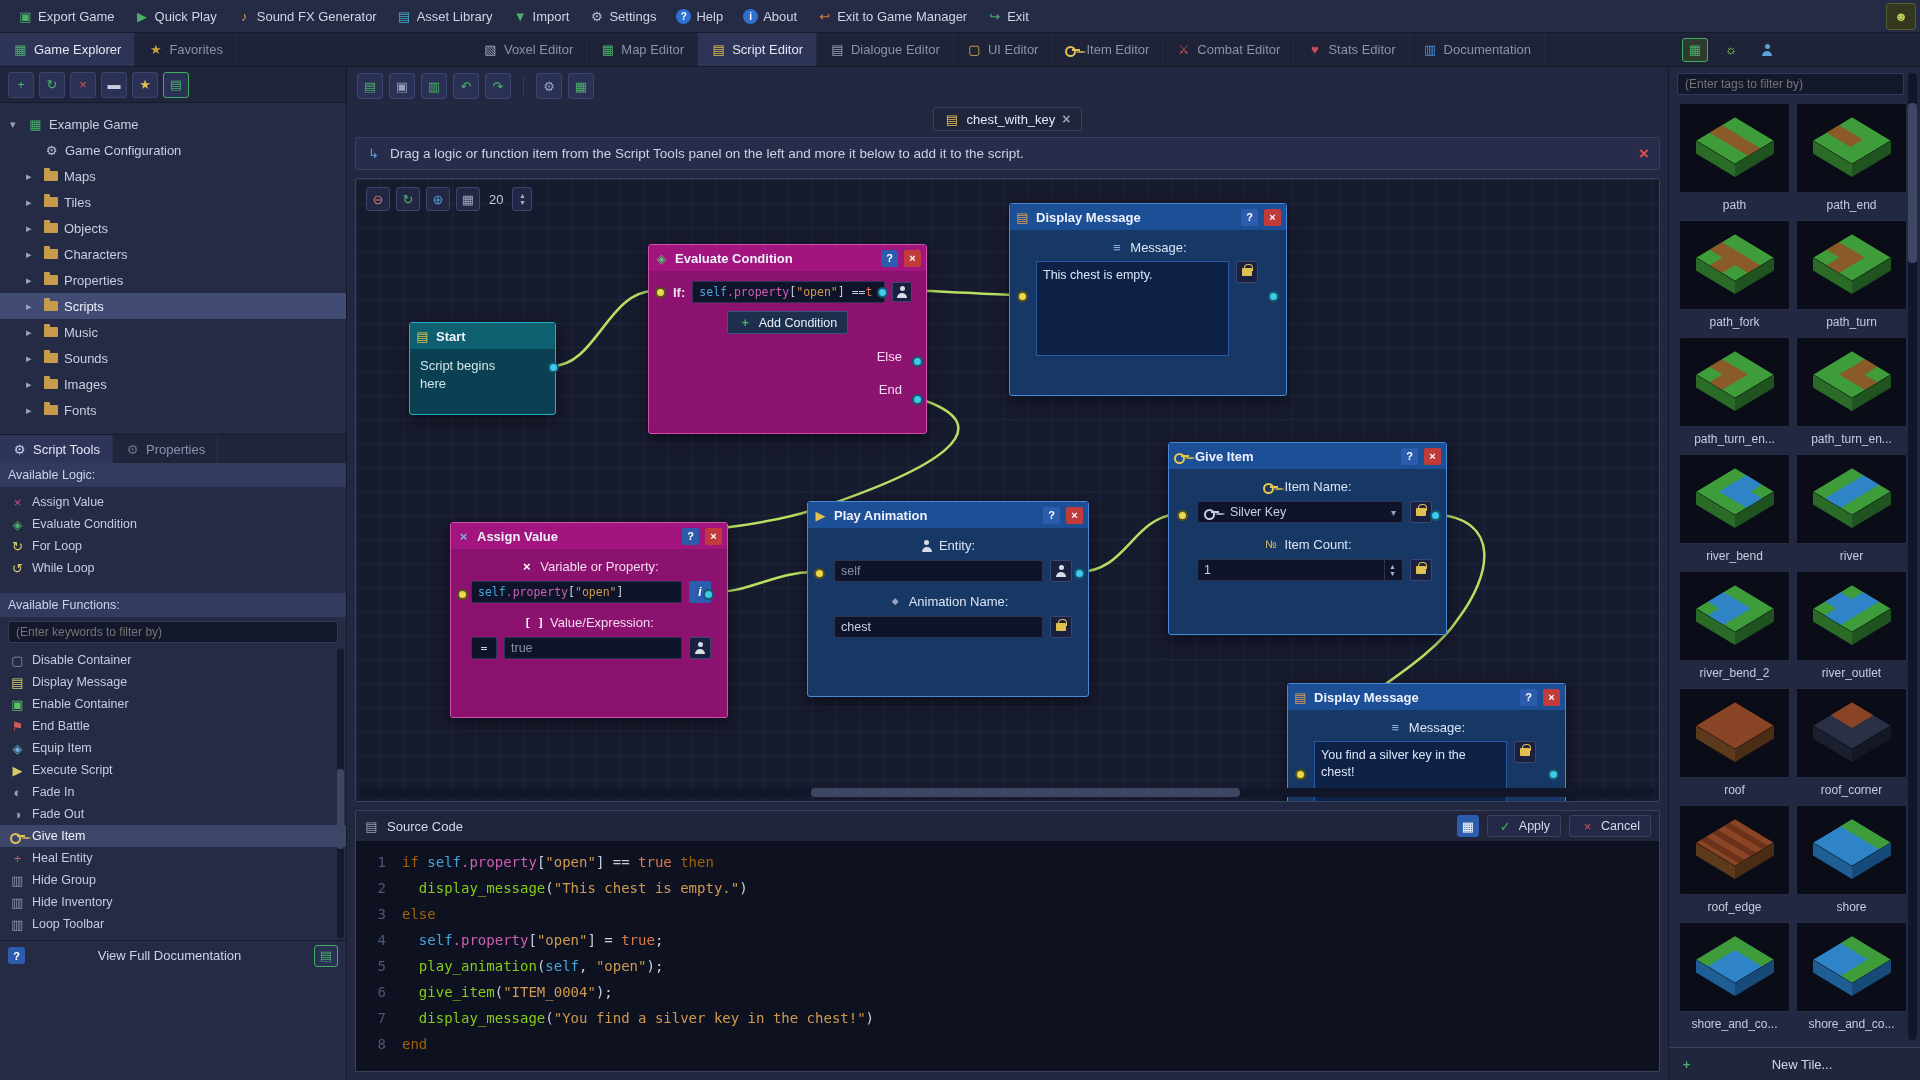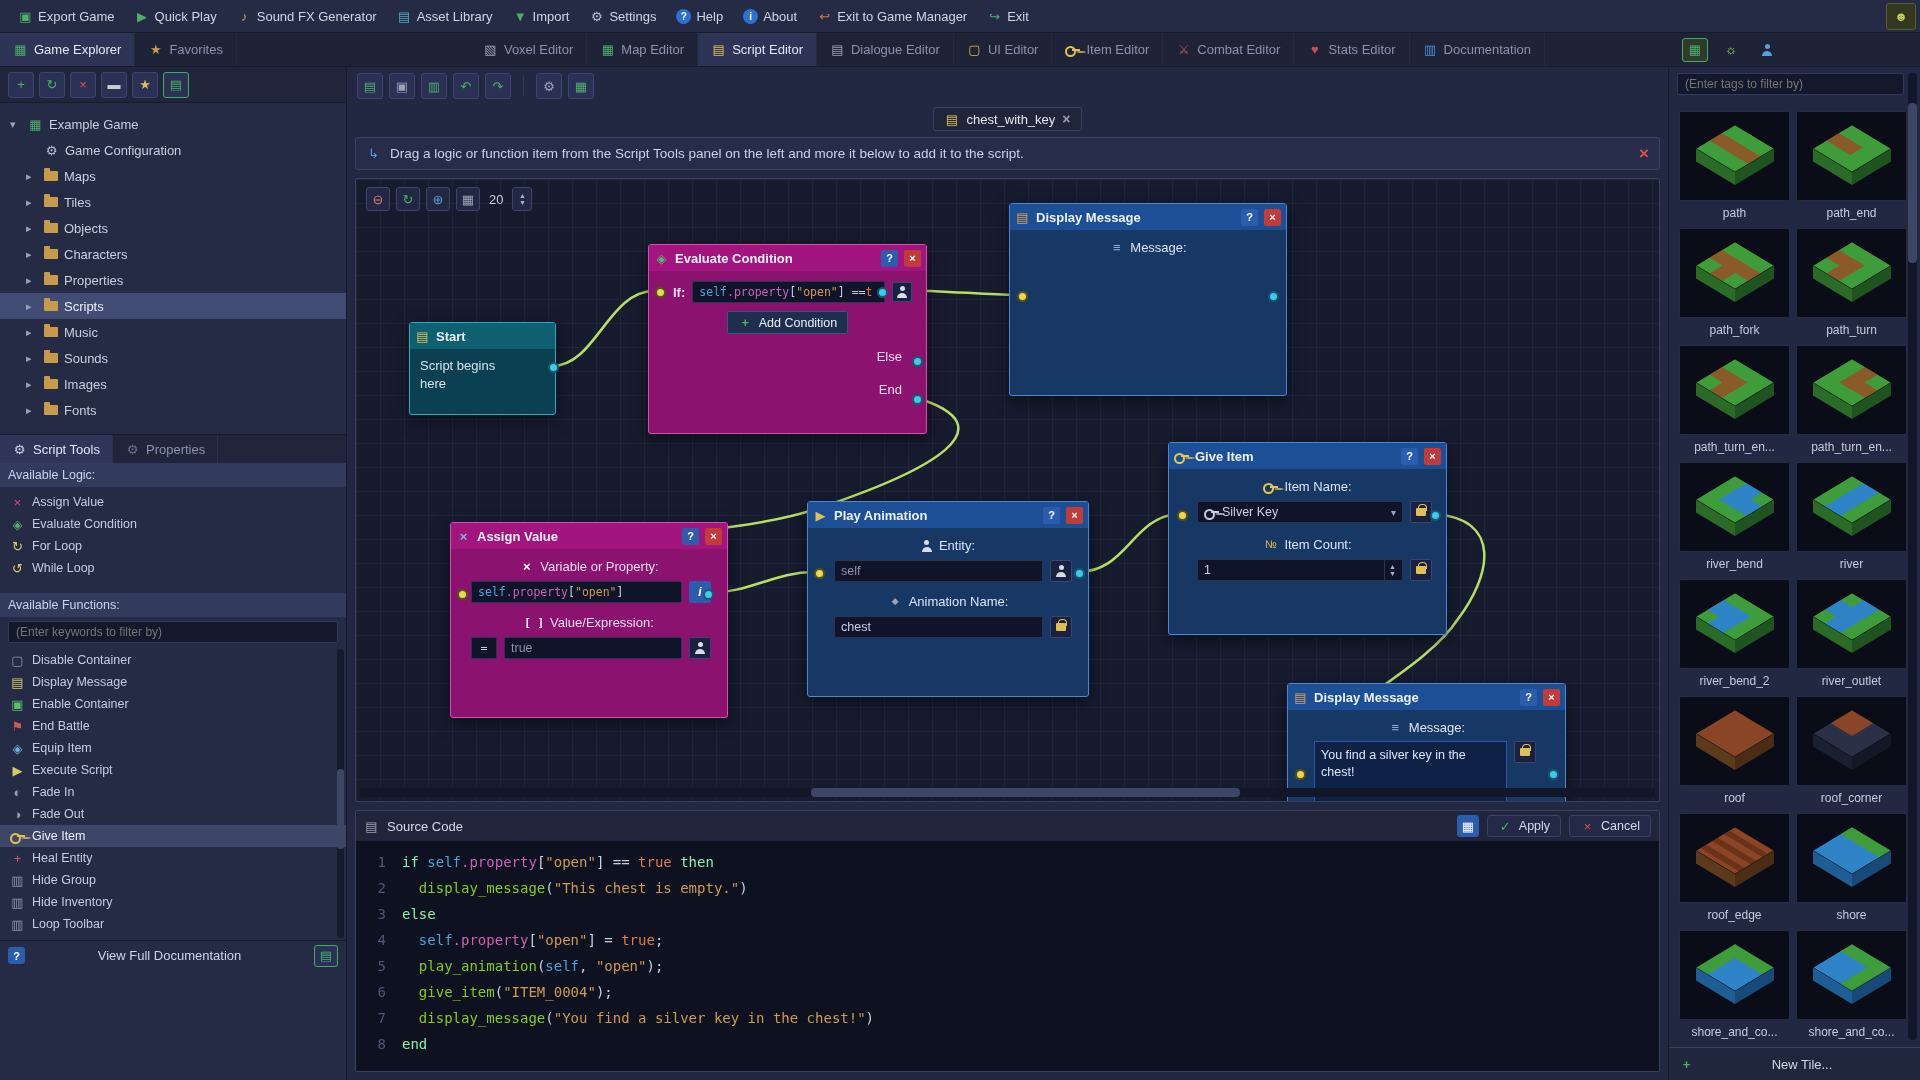--- a/index.html
+++ b/index.html
@@ -117,41 +117,41 @@
   .ghost{color:#8a92a8}
   .sqbtn{width:22px;height:22px;background:#1a2140;border:1px solid #3a4570;border-radius:2px;display:flex;align-items:center;justify-content:center;color:#d8dce8;padding:0;flex:none}
   .sqbtn-blue{background:#2b5cae;border-color:#2b5cae;color:#fff;font-weight:bold;font-style:italic;font-size:12px}
   .port{position:absolute;width:11px;height:11px;border-radius:50%;z-index:3}
   .port-in{background:#ead84f;border:2px solid #57511a}
   .port-out{background:#3fc9ea;border:2px solid #155a70}
   .nta{background:#0e2248;border:1px solid #2b5aa0;color:#dde6f8;font-size:12.5px;font-family:"Liberation Sans","DejaVu Sans",sans-serif;padding:5px 6px;resize:none;line-height:1.35}
   .addc{display:flex;align-items:center;gap:6px;background:#1d2f4d;border:1px solid #3a557e;border-radius:2px;height:23px;padding:0 10px;color:#e8eefa;font-size:12.5px;margin:8px auto 0}
   .eport-label{text-align:right;margin-right:24px;color:#f2dcef;font-size:13px}
   .if-label{color:#f2dcef;font-weight:bold;flex:none}
-  .ndrop{flex:1;display:flex;align-items:center;gap:3px}
+  .ndrop{flex:1;display:flex;align-items:center;gap:11px}
   .drop-chev{margin-left:auto;color:#9aa2ba;font-size:10px}
   .spin{margin-left:auto;display:flex;flex-direction:column;align-items:center;border-left:1px solid #2c3454;padding-left:4px;height:100%;justify-content:center}
   .start-body{padding:8px 10px;color:#cfe6ec;line-height:1.35;width:110px}
   .brk{font-family:"DejaVu Sans Mono",monospace;font-size:11px;color:#fff;font-weight:bold;flex:none}
 
   
-  .c-kw{color:#86efac}.c-fn{color:#84cc16}.c-str{color:#d09a4e}.c-var{color:#49a4da}.c-prop{color:#cf5fb4}.c-pun{color:#c9cfdf}.c-bool{color:#e0784e}
+  .c-kw{color:#a16207}.c-fn{color:#84cc16}.c-str{color:#d09a4e}.c-var{color:#49a4da}.c-prop{color:#cf5fb4}.c-pun{color:#c9cfdf}.c-bool{color:#e0784e}
 
   
   #source-panel{height:262px;flex:none;margin-top:8px;border:1px solid #3a4160;border-radius:2px;display:flex;flex-direction:column;overflow:hidden}
   #source-header{height:30px;background:#20253c;display:flex;align-items:center;gap:8px;padding:0 8px;flex:none}
   #source-title{color:#d6daea;font-size:13px}
   .src-btn{display:flex;align-items:center;gap:6px;background:#232946;border:1px solid #3a4266;border-radius:3px;padding:3px 10px;color:#d6daea;font-size:12.5px}
   #fmt-btn{width:22px;height:22px;background:#2b5cae;border:none;border-radius:3px;color:#fff;display:flex;align-items:center;justify-content:center}
   #code-area{flex:1;background:#0d1120;padding:8px 0;font-family:"DejaVu Sans Mono",monospace;font-size:14px;overflow:hidden}
   .code-line{display:flex;line-height:26px;white-space:pre}
   .ln{width:30px;text-align:right;margin-right:16px;color:#4e5674;flex:none}
 
   
-  #tile-filter-row{margin-bottom:16px}
+  #tile-filter-row{margin-bottom:8px}
   #tile-grid{display:grid;grid-template-columns:115px 115px;gap:2px}
   .tile-cell{width:115px;height:115px;display:flex;flex-direction:column;align-items:center}
   .tile-thumb{width:111px;height:90px;background:#0a0d18;border:1px solid #262c45;border-radius:2px;display:flex;align-items:center;justify-content:center}
   .tile-label{height:24px;display:flex;align-items:center;color:#c6cbe0;font-size:12px;max-width:111px;overflow:hidden;white-space:nowrap}
   #new-tile-row{position:absolute;left:0;right:0;bottom:0;height:33px;background:#20263e;border-top:1px solid #3a4160;display:flex;align-items:center;padding:0 10px}
   #new-tile-label{flex:1;text-align:center;color:#d2d7e8}
   #rp-scroll{position:absolute;right:3px;top:6px;bottom:40px;width:9px;background:#12162a;border-radius:4px}
   #rp-thumb{position:absolute;left:0;top:30px;width:9px;height:160px;background:#3d4663;border-radius:4px}
 </style>
 </head>
@@ -576,20 +576,26 @@
             <span class="gi" style="color:#e0a050">▤</span>
             <span class="node-title">Display Message</span>
             <span class="spacer"></span>
             <button class="nbtn nbtn-help">?</button>
             <button class="nbtn nbtn-close">×</button>
           </div>
           <div class="node-label">
             <span class="gi" style="color:#8ab0e0">≡</span>
             <span>Message:</span>
           </div>
+          <div class="frow" style="margin:6px 0 0 26px;align-items:flex-start">
+            <textarea class="nta" style="width: 193px; height: 95px;">This chest is empty.</textarea>
+            <button class="sqbtn">
+                <span class="icon-lock"></span>
+              </button>
+          </div>
           <span class="port port-in" style="left:7px;top:87px"></span>
           <span class="port port-out" style="left:258px;top:87px"></span>
         </div>
 
         <div class="node node-pink" style="left:94px;top:343px;width:278px;height:196px">
           <div class="node-header">
             <span class="gi" style="color:#7ab8e8;font-weight:bold">×</span>
             <span class="node-title">Assign Value</span>
             <span class="spacer"></span>
             <button class="nbtn nbtn-help">?</button>

